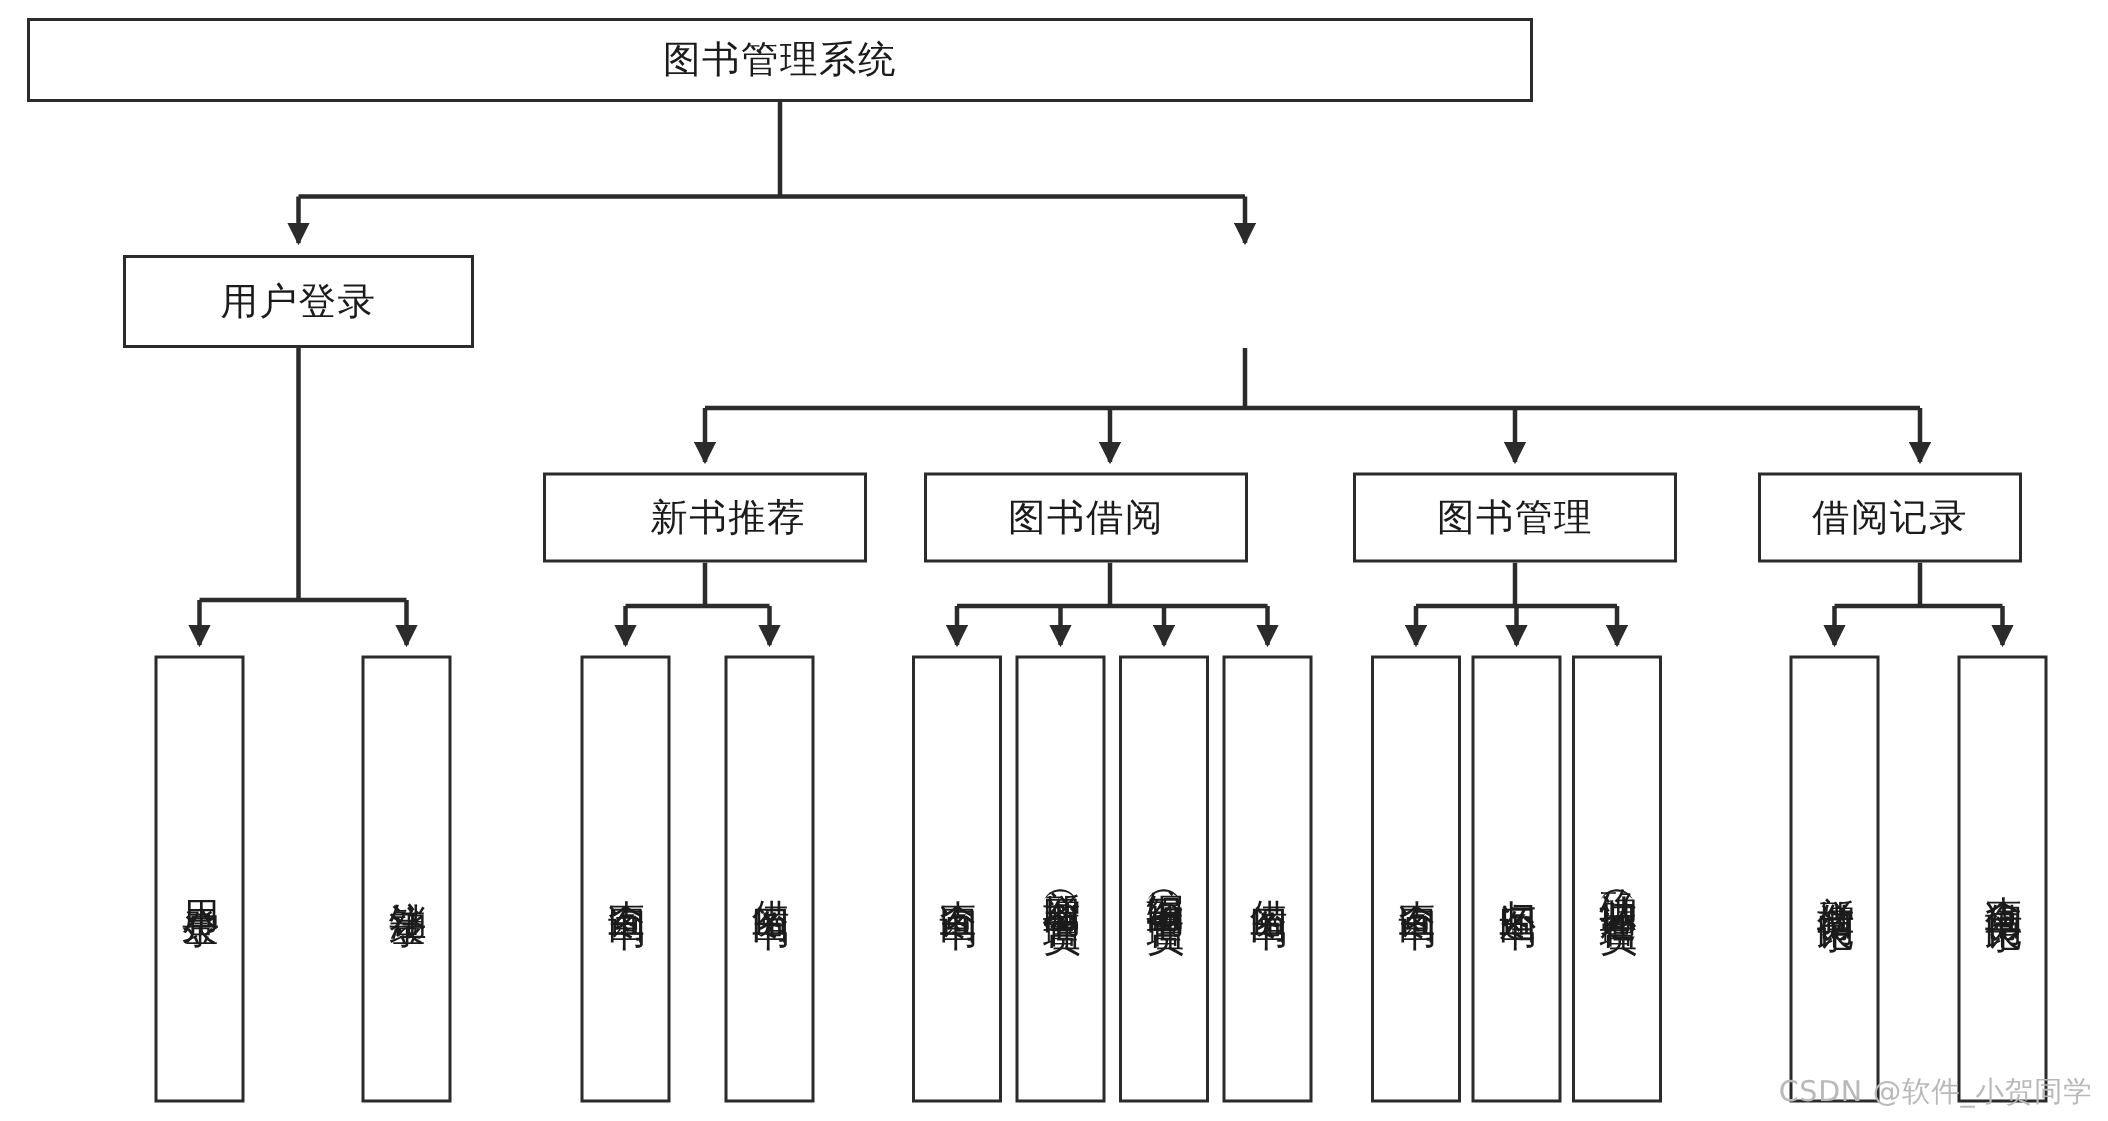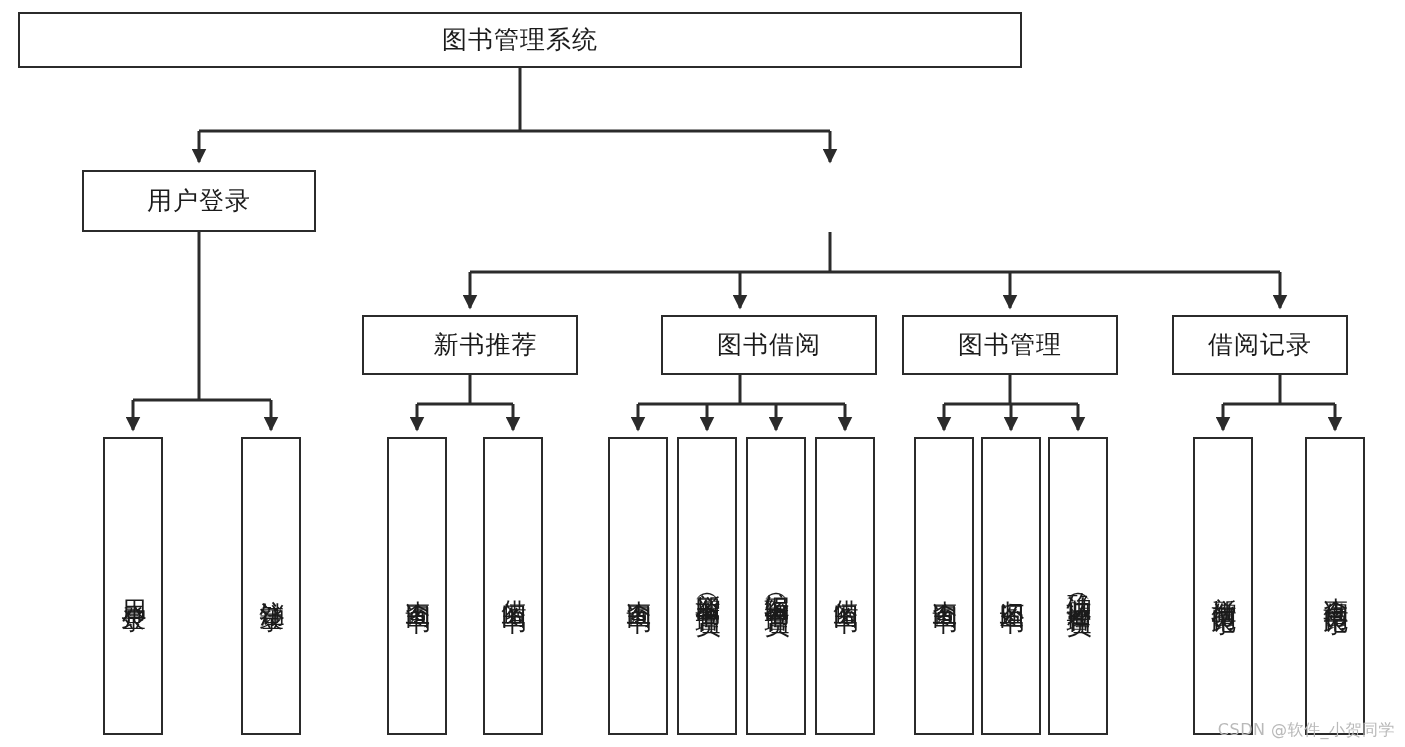--- a/index.html
+++ b/index.html
@@ -52,21 +52,21 @@
   }
   .node.vert .vtext {
     writing-mode: vertical-rl;
     text-orientation: upright;
     white-space: nowrap;
   }
   #watermark {
     position: absolute;
     right: 10px;
     bottom: 6px;
-    font-size: 16px;
+    font-size: 19px;
     color: #b9b9b9;
     letter-spacing: 0.5px;
     white-space: nowrap;
     font-family: "DejaVu Sans", "Liberation Sans", sans-serif;
   }
 </style>
 </head>
 <body>
 
 <div id="canvas">
@@ -125,21 +125,21 @@
     <span>图书管理系统</span>
   </div>
 
   <div class="node horiz" style="left:82px; top:170px; width:234px; height:62px;">
     <span>用户登录</span>
   </div>
 
   <div class="node horiz" style="left:362px; top:315px; width:216px; height:60px;padding-left:31px;">
     <span>新书推荐</span>
   </div>
-  <div class="node horiz" style="left:661px; top:315px; width:216px; height:60px;">
+  <div class="node horiz" style="left:616px; top:315px; width:216px; height:60px;">
     <span>图书借阅</span>
   </div>
   <div class="node horiz" style="left:902px; top:315px; width:216px; height:60px;">
     <span>图书管理</span>
   </div>
   <div class="node horiz" style="left:1172px; top:315px; width:176px; height:60px;">
     <span>借阅记录</span>
   </div>
 
   <div class="node vert" style="left:103px; top:437px; width:60px; height:298px;">

